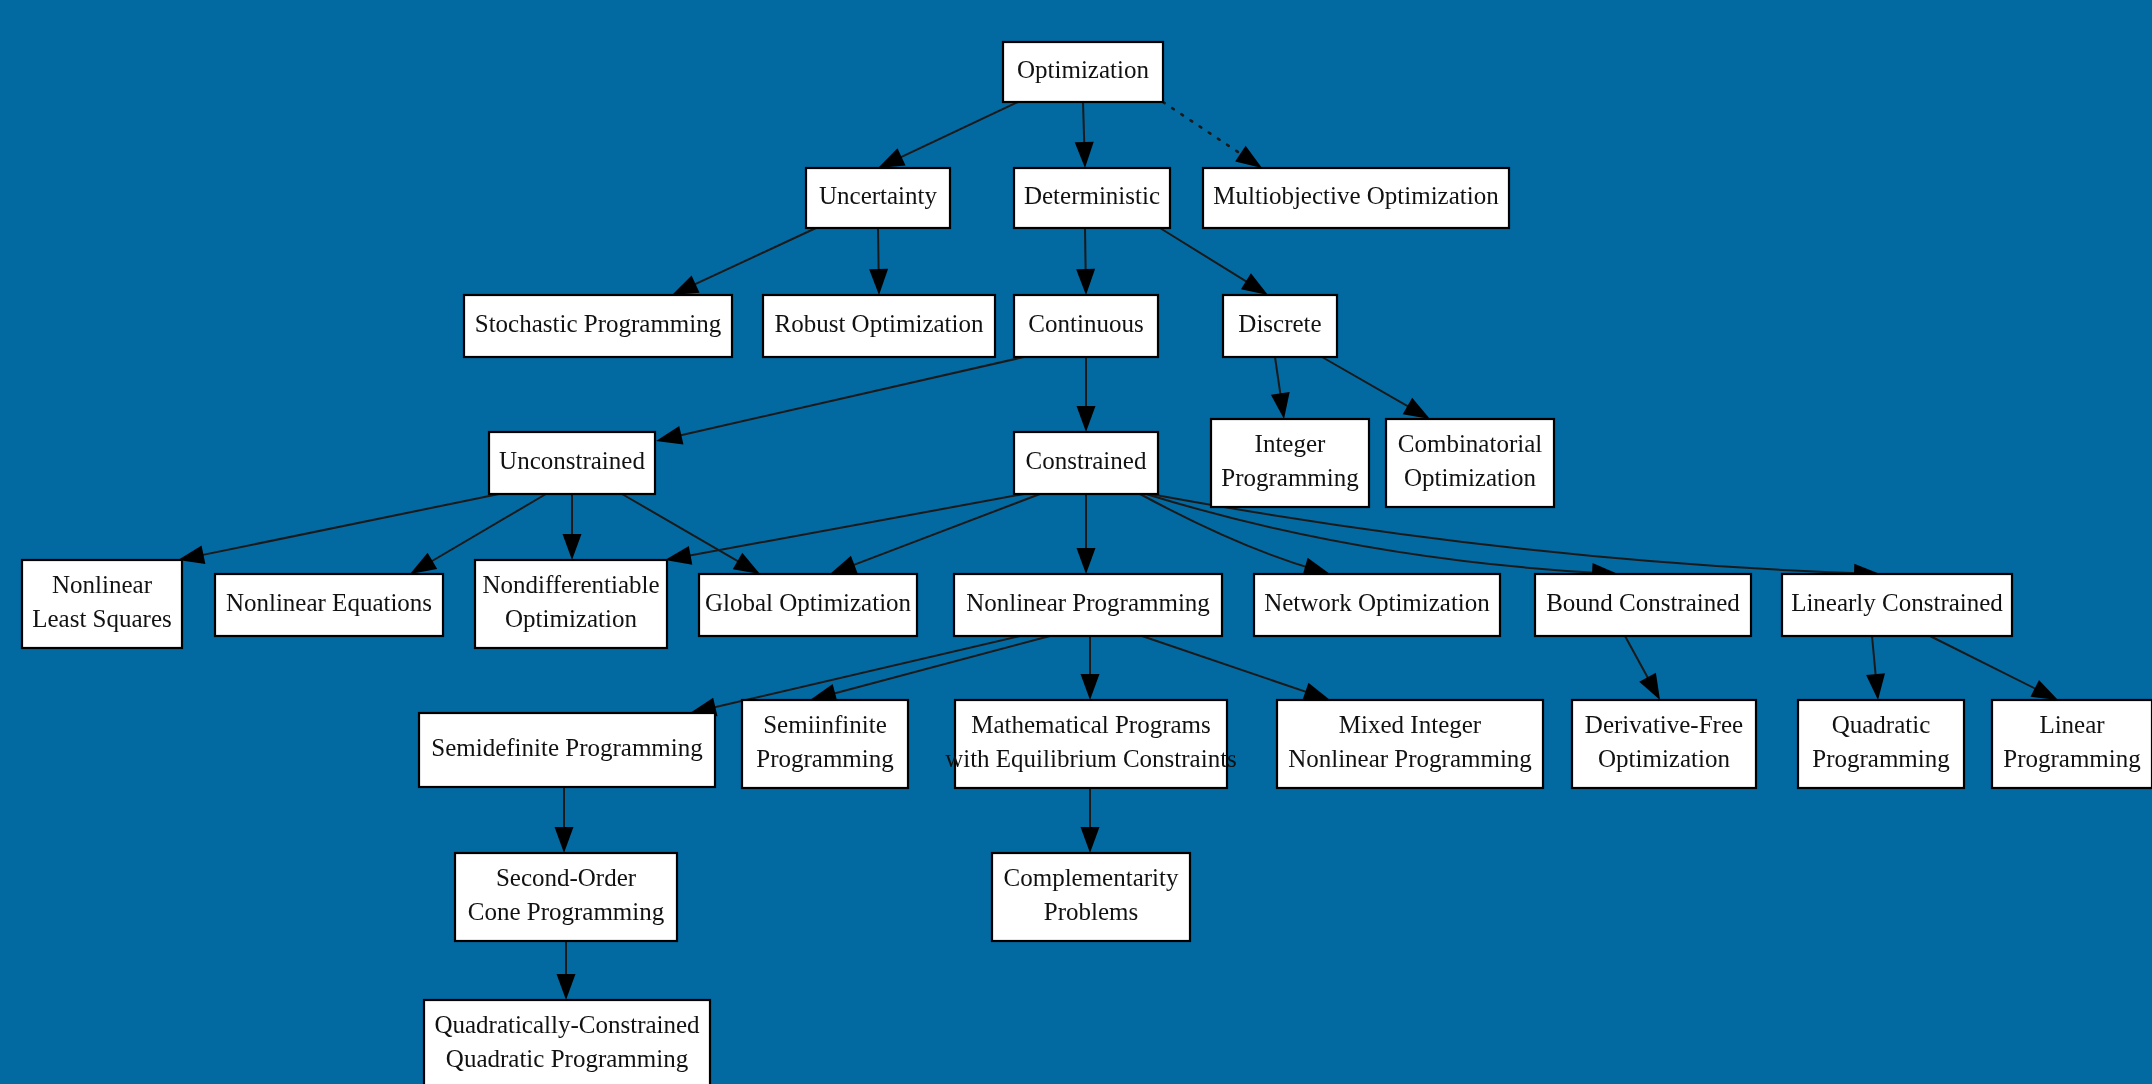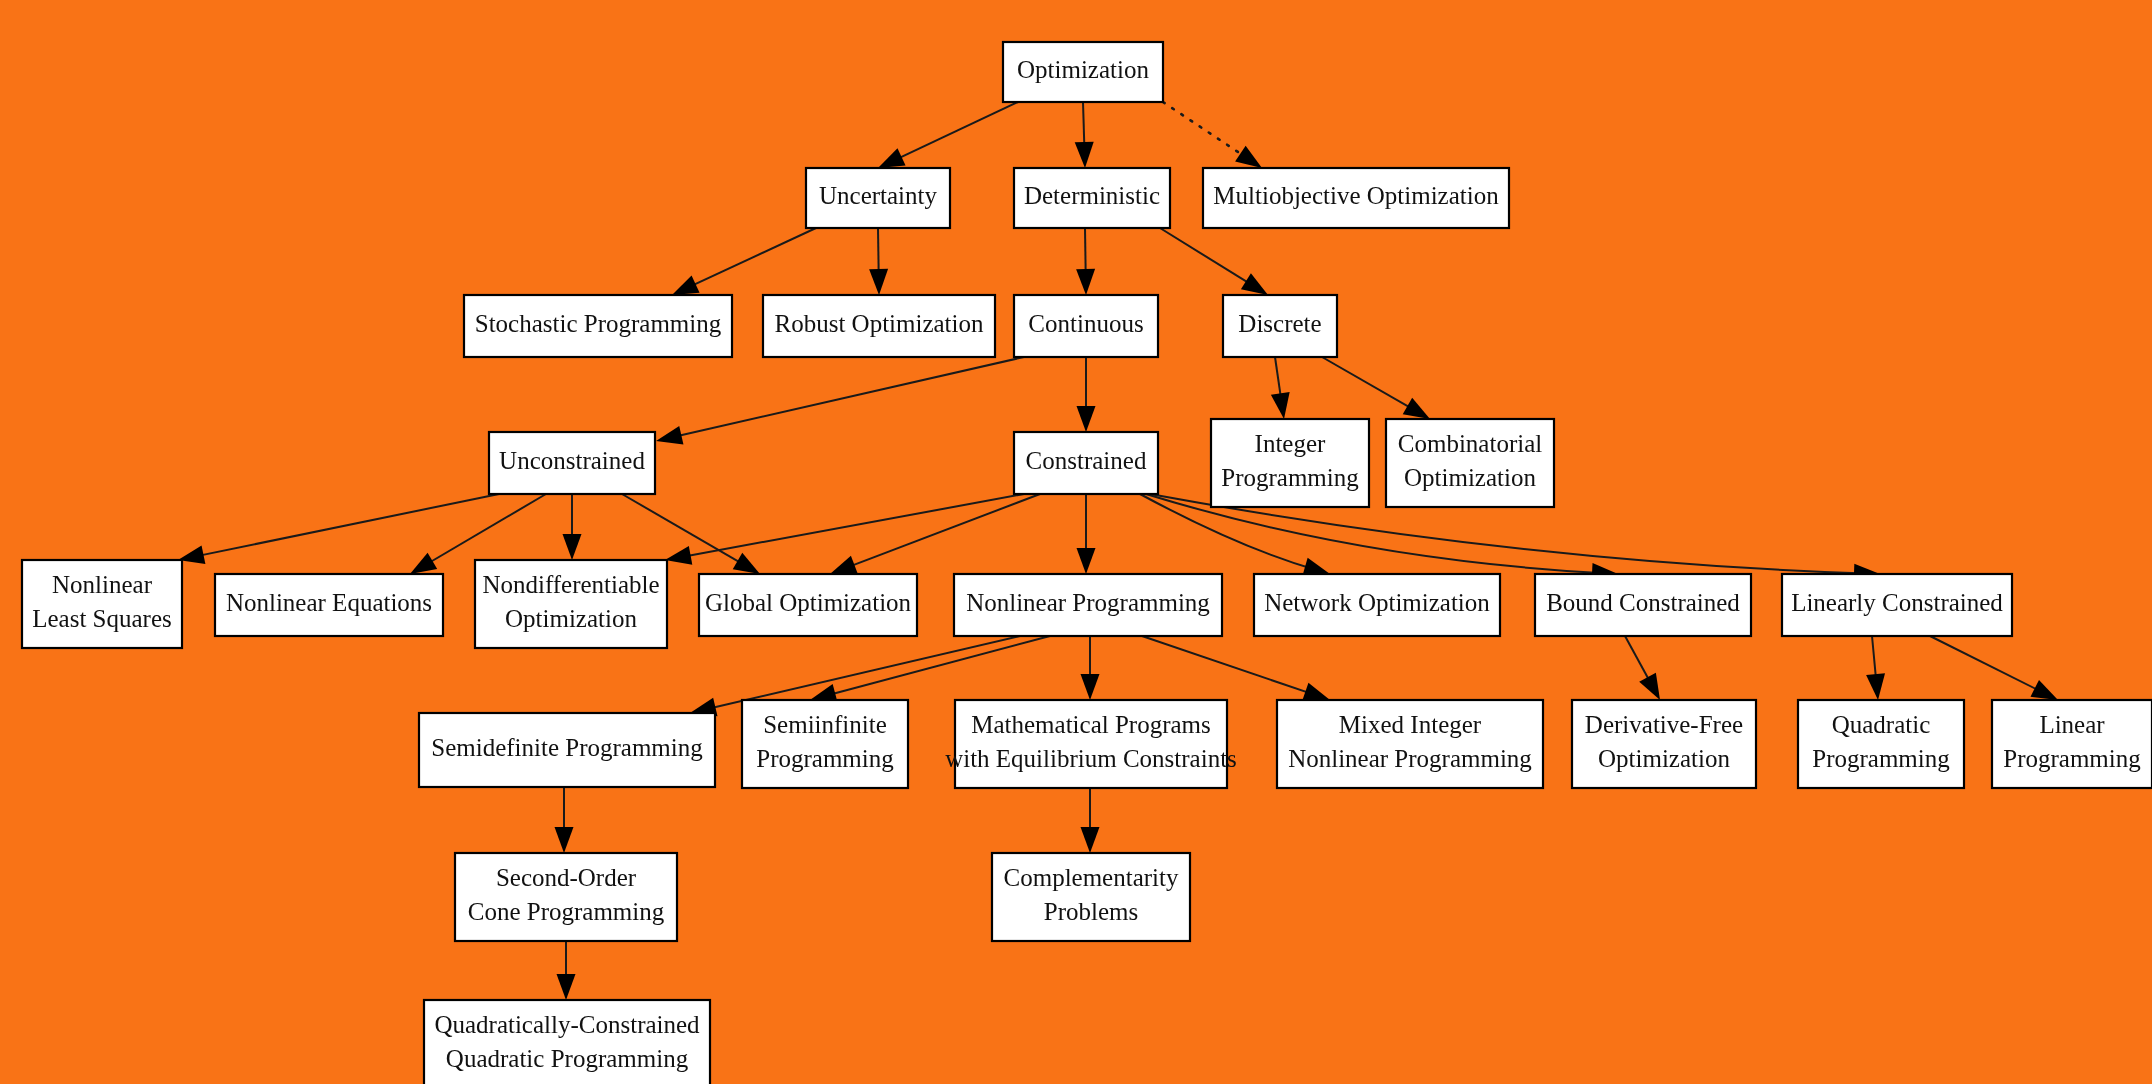--- a/index.html
+++ b/index.html
@@ -10,21 +10,21 @@
   body {
     width: 2152px;
     height: 1084px;
     font-family: "Liberation Serif", "DejaVu Serif", serif;
     overflow: hidden;
   }
   #diagram-root {
     position: relative;
     width: 2152px;
     height: 1084px;
-    background: #f97316;
+    background: #0369a1;
     text-align: right;
   }
   svg#taxonomy-svg {
     display: block;
     width: 2152px;
     height: 1084px;
   }
   .node-rect {
     fill: #ffffff;
     stroke: #000000;

